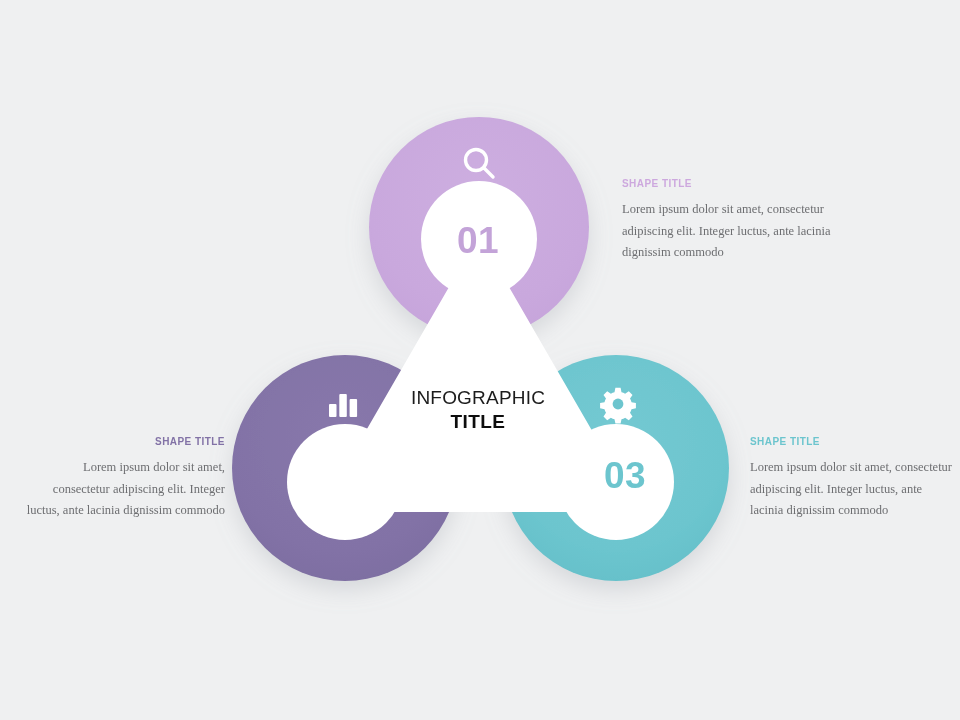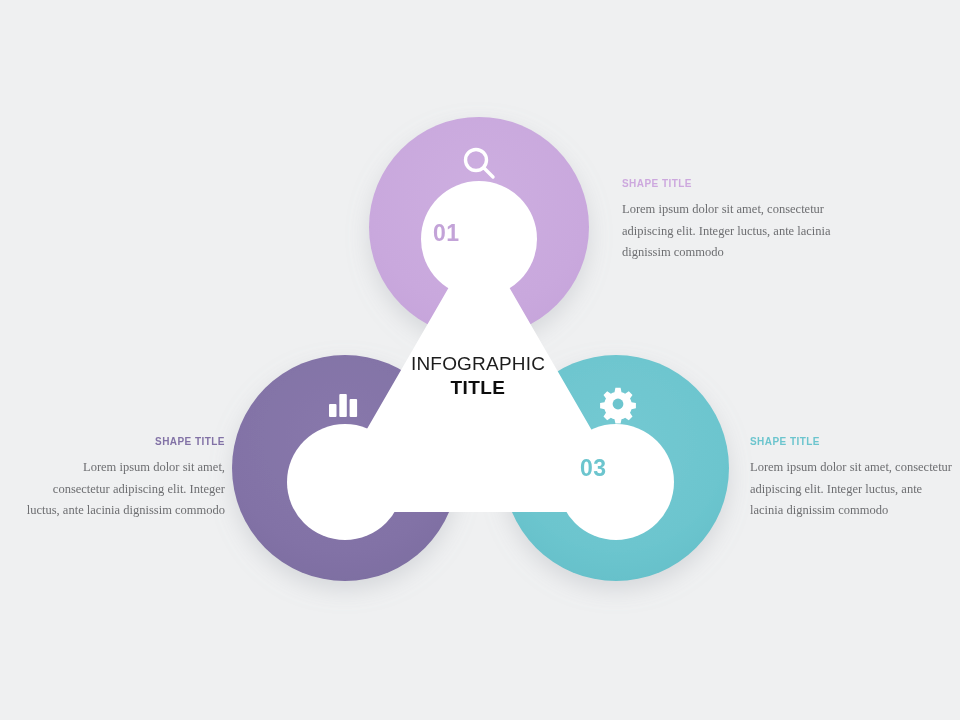--- a/index.html
+++ b/index.html
@@ -31,37 +31,37 @@
     top: 105px;
     width: 510px;
     height: 500px;
   }
 
   #graphic svg { display: block; width: 510px; height: 500px; overflow: visible; }
 
   
   .num {
     position: absolute;
-    font-size: 23px;
+    font-size: 37px;
     font-weight: bold;
     letter-spacing: 0.5px;
     line-height: 1;
-    text-align: left;
+    text-align: center;
     width: 90px;
     user-select: none;
   }
   #num-01 { left: 433px;  top: 222px; color: #c3a3d8; }
   #num-02 { left: 295px;  top: 464px; color: #8272a6; }
   #num-03 { left: 580px;  top: 440px; color: #6cc5ce; margin-top: 17px; }
 
   
   #center-title {
     position: absolute;
     left: 383px;
-    top: 352px;
+    top: 386px;
     width: 190px;
     text-align: center;
     line-height: 1.28;
     user-select: none;
   }
   #center-title .line1 {
     display: block;
     font-size: 19px;
     font-weight: 400;
     color: #1c1c1c;

